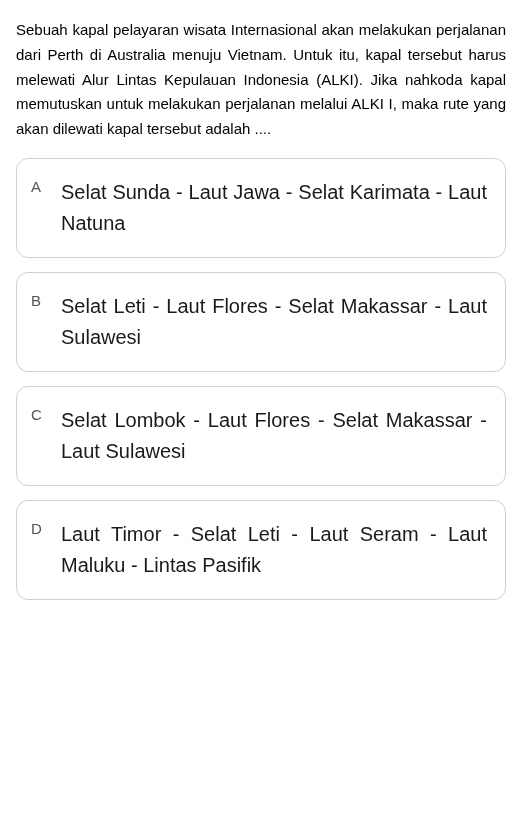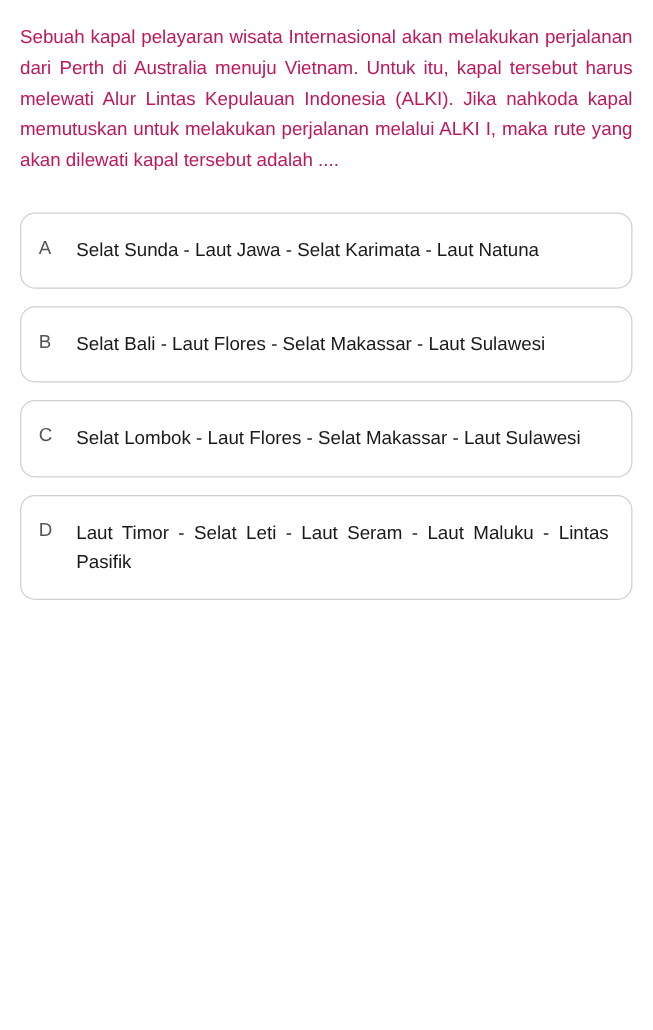--- a/index.html
+++ b/index.html
@@ -14,22 +14,22 @@
       background-color: #ffffff;
       font-family: 'Segoe UI', Arial, sans-serif;
       color: #222222;
       padding: 18px 16px 24px 16px;
     }
 
     .question-text {
       font-size: 15px;
       line-height: 1.65;
       text-align: justify;
-      margin-bottom: 28px;
-      color: #be185d;
+      margin-bottom: 16px;
+      color: #000000;
     }
 
     .options-container {
       display: flex;
       flex-direction: column;
       gap: 14px;
     }
 
     .option-card {
       border: 1.5px solid #d0d0d0;
@@ -44,42 +44,42 @@
 
     .option-letter {
       font-size: 15px;
       font-weight: 500;
       color: #555555;
       min-width: 16px;
       padding-top: 1px;
     }
 
     .option-text {
-      font-size: 15px;
+      font-size: 20px;
       line-height: 1.55;
       color: #1a1a1a;
       text-align: justify;
       flex: 1;
     }
   </style>
 </head>
 <body>
 
 <p class="question-text">Sebuah kapal pelayaran wisata Internasional akan melakukan perjalanan dari Perth di Australia menuju Vietnam. Untuk itu, kapal tersebut harus melewati Alur Lintas Kepulauan Indonesia (ALKI). Jika nahkoda kapal memutuskan untuk melakukan perjalanan melalui ALKI I, maka rute yang akan dilewati kapal tersebut adalah ....</p>
 
 <div class="options-container">
 
   <div class="option-card">
     <span class="option-letter">A</span>
     <span class="option-text">Selat Sunda - Laut Jawa - Selat Karimata - Laut Natuna</span>
   </div>
 
   <div class="option-card">
     <span class="option-letter">B</span>
-    <span class="option-text">Selat Bali - Laut Flores - Selat Makassar - Laut Sulawesi</span>
+    <span class="option-text">Selat Leti - Laut Flores - Selat Makassar - Laut Sulawesi</span>
   </div>
 
   <div class="option-card">
     <span class="option-letter">C</span>
     <span class="option-text">Selat Lombok - Laut Flores - Selat Makassar - Laut Sulawesi</span>
   </div>
 
   <div class="option-card">
     <span class="option-letter">D</span>
     <span class="option-text">Laut Timor - Selat Leti  - Laut Seram - Laut Maluku - Lintas Pasifik</span>

